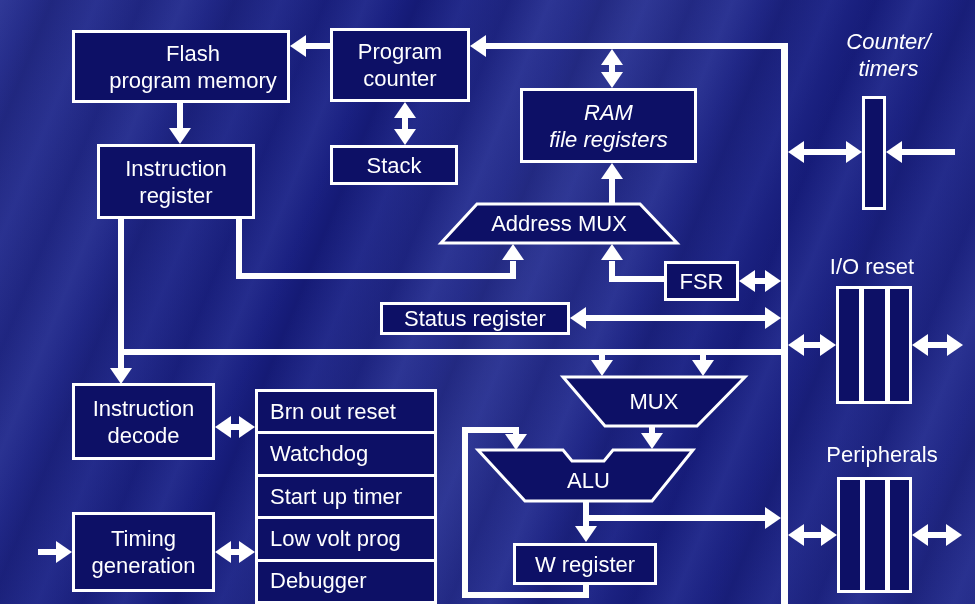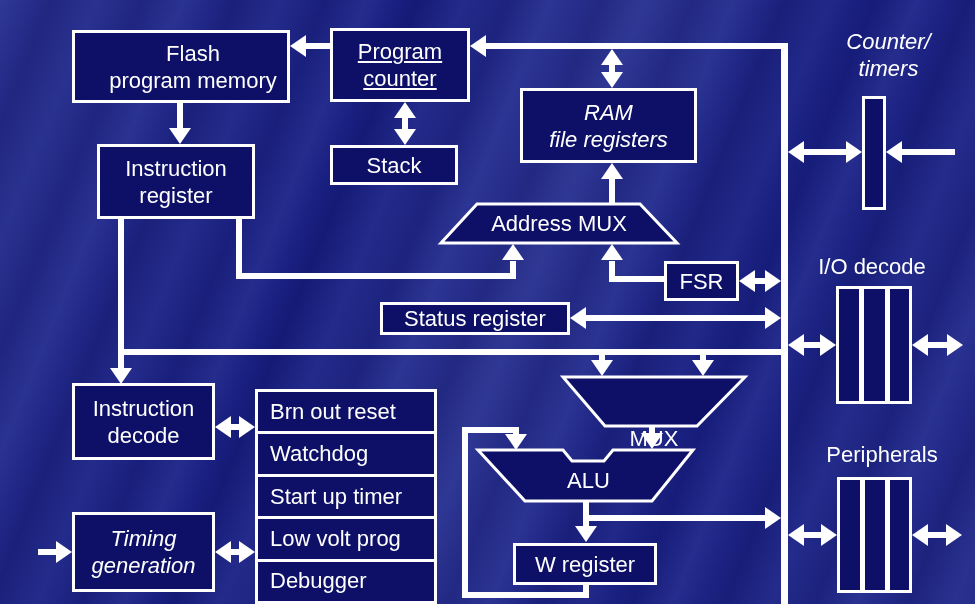--- a/index.html
+++ b/index.html
@@ -203,21 +203,21 @@
     <polygon class="shape" points="477,204 640,204 677,243 441,243"></polygon>
     <polygon class="shape" points="563,377 745,377 697,426 605,426"></polygon>
     <polygon class="shape" points="478,450 563,450 572,461 604,461 613,450 693,450 652,501 525,501"></polygon>
   </svg>
 
   <div class="box" style="left:72px;top:30px;width:218px;height:73px;padding-left:24px;">
     <span>Flash</span>
     <span>program memory</span>
   </div>
 
-  <div class="box" style="left:330px;top:28px;width:140px;height:74px;text-decoration:underline;">
+  <div class="box" style="left:330px;top:28px;width:140px;height:74px;">
     <span>Program</span>
     <span>counter</span>
   </div>
 
   <div class="box" style="left:330px;top:145px;width:128px;height:40px;">
     <span>Stack</span>
   </div>
 
   <div class="box" style="left:520px;top:88px;width:177px;height:75px;font-style:italic;">
     <span>RAM</span>
@@ -247,45 +247,45 @@
   </div>
 
   <div class="list" style="left:255px;top:389px;width:182px;height:215px;">
     <div class="row">Brn out reset</div>
     <div class="row">Watchdog</div>
     <div class="row">Start up timer</div>
     <div class="row">Low volt prog</div>
     <div class="row">Debugger</div>
   </div>
 
-  <div class="box" style="left:72px;top:512px;width:143px;height:80px;font-style:italic;">
+  <div class="box" style="left:72px;top:512px;width:143px;height:80px;">
     <span>Timing</span>
     <span>generation</span>
   </div>
 
-  <div class="plain shape-label" style="left:563px;top:378px;width:182px;height:46px;margin-top:37px;">
+  <div class="plain shape-label" style="left:563px;top:378px;width:182px;height:46px;">
     <span>MUX</span>
   </div>
 
   <div class="plain shape-label" style="left:525px;top:461px;width:127px;height:38px;">
     <span>ALU</span>
   </div>
 
   <div class="box" style="left:513px;top:543px;width:144px;height:42px;">
     <span>W register</span>
   </div>
 
   <div class="plain" style="left:826px;top:24px;width:125px;height:62px;font-style:italic;">
     <span>Counter/</span>
     <span>timers</span>
   </div>
   <div class="port" style="left:862px;top:96px;width:24px;height:114px;"></div>
 
   <div class="plain" style="left:822px;top:252px;width:100px;height:28px;">
-    <span>I/O decode</span>
+    <span>I/O reset</span>
   </div>
   <div class="port" style="left:836px;top:286px;width:26px;height:118px;"></div>
   <div class="port" style="left:861px;top:286px;width:27px;height:118px;"></div>
   <div class="port" style="left:887px;top:286px;width:25px;height:118px;"></div>
 
   <div class="plain" style="left:812px;top:440px;width:140px;height:28px;">
     <span>Peripherals</span>
   </div>
   <div class="port" style="left:837px;top:477px;width:26px;height:116px;"></div>
   <div class="port" style="left:862px;top:477px;width:26px;height:116px;"></div>

